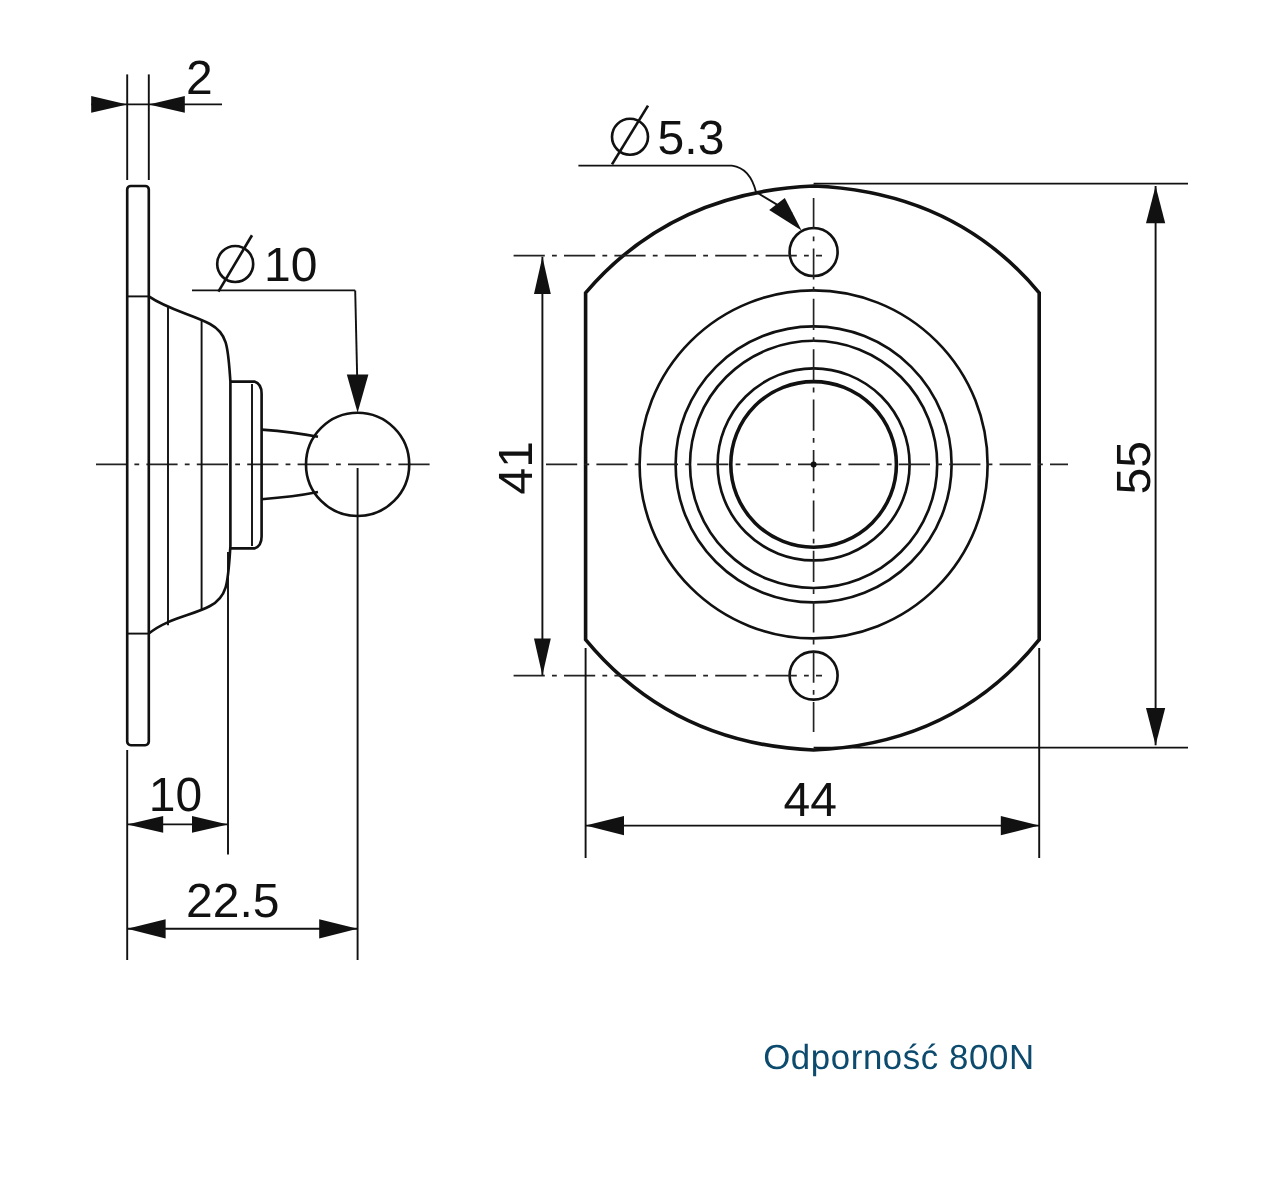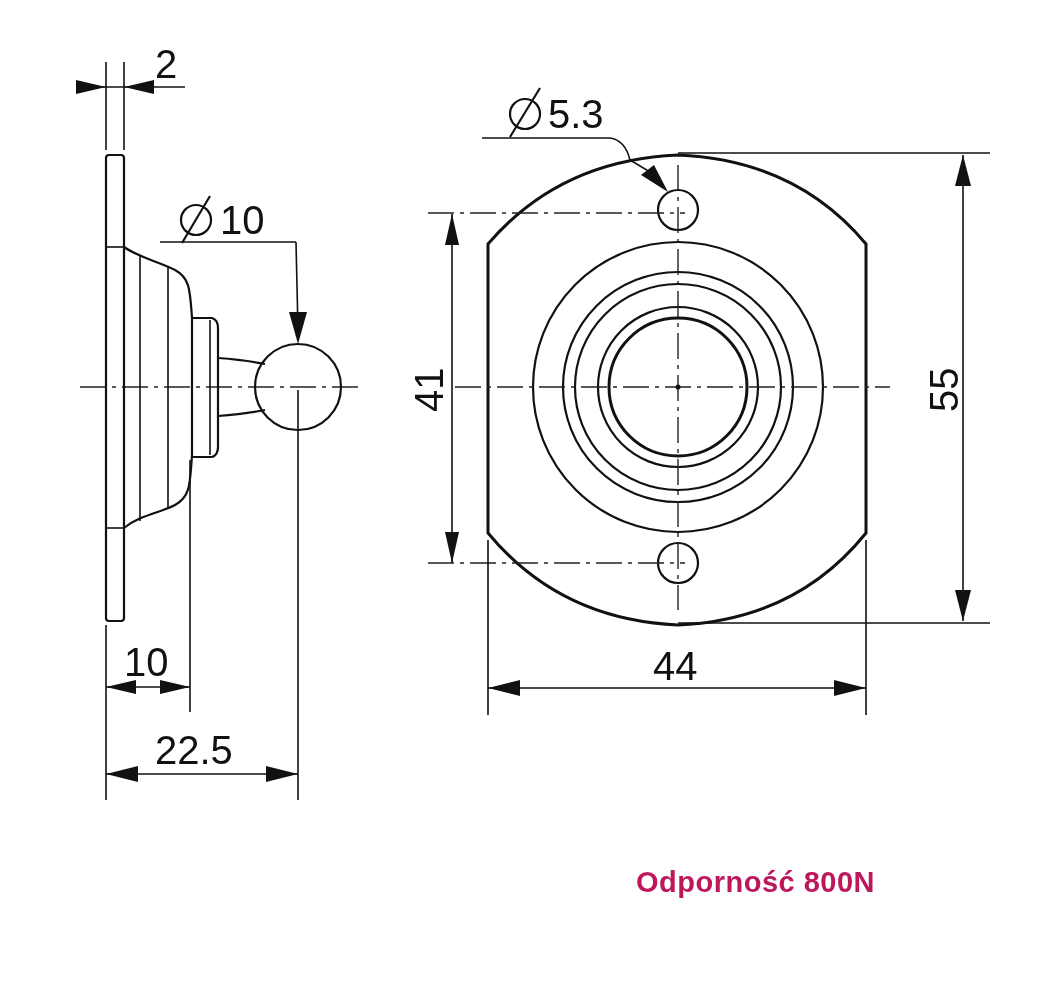--- a/index.html
+++ b/index.html
@@ -1,22 +1,22 @@
 <!DOCTYPE html>
 <html><head>
   <meta charset="utf-8">
   <style>
     html, body { margin: 0; padding: 0; background: #ffffff; }
     body { width: 1063px; height: 995px; position: relative; overflow: hidden; }
     #drawing { position: absolute; left: 0; top: 0; width: 1063px; height: 995px; }
     .dim-text { font-family: "Liberation Sans", sans-serif; font-size: 40px; fill: #111; }
     .caption {
       position: absolute; left: 636px; top: 866px;
-      font-family: "Liberation Sans", sans-serif; font-weight: bold;
-      font-size: 29px; color: #be185d; letter-spacing: 0.5px; text-align: center;
+      font-family: "Liberation Sans", sans-serif; font-weight: normal;
+      font-size: 29px; color: #0c4a6e; letter-spacing: 0.5px; text-align: center;
     }
     .ln { stroke: #111; fill: none; }
     .thick { stroke-width: 3; }
     .med { stroke-width: 2.2; }
     .thin { stroke-width: 1.6; }
     .center { stroke: #222; stroke-width: 1.4; stroke-dasharray: 26 6 4 6; fill: none; }
     .arrow { fill: #111; stroke: none; }
   </style>
 </head>
 <body>

